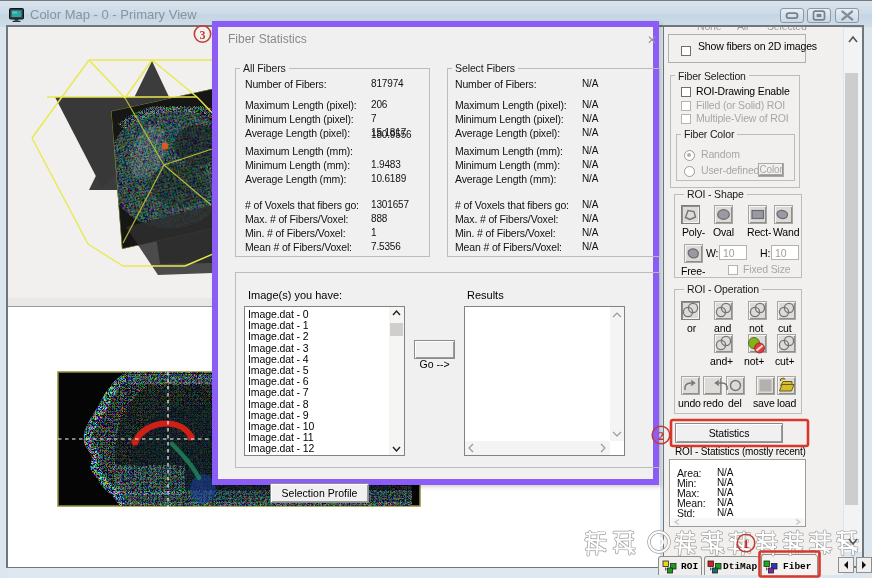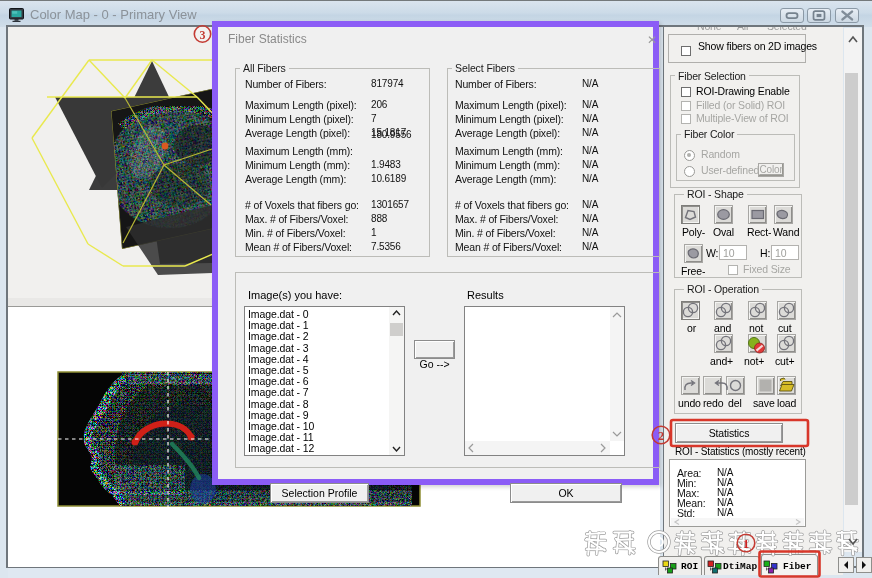--- a/index.html
+++ b/index.html
@@ -408,21 +408,20 @@
     <div class="abs sunkenbox" style="left:246px;top:279px;width:161px;height:150px"></div>
     <svg class="abs" style="left:246px;top:279px" width="161" height="150">
       <rect x="146" y="1" width="14" height="134" fill="#f4f4f4"></rect>
       <rect x="1" y="135" width="145" height="14" fill="#f4f4f4"></rect>
       <path d="M149 11 L153 7 L157 11" fill="none" stroke="#9a9a9a" stroke-width="1.2"></path>
       <path d="M149 126 L153 130 L157 126" fill="none" stroke="#9a9a9a" stroke-width="1.2"></path>
       <path d="M9 138 L5 142 L9 146" fill="none" stroke="#9a9a9a" stroke-width="1.2"></path>
       <path d="M137 138 L141 142 L137 146" fill="none" stroke="#9a9a9a" stroke-width="1.2"></path>
     </svg>
     <div class="abs btn" style="left:52px;top:456px;width:99px;height:20px;padding-top:3px">Selection Profile</div>
-    <div class="abs btn" style="left:292px;top:456px;width:112px;height:20px;padding-top:3px">OK</div>
   </div>
   <svg class="abs" style="left:844px;top:28px" width="18" height="524">
     <path d="M5 14 L9 9 L13 14" fill="none" stroke="#555" stroke-width="1.6"></path>
     <rect x="1" y="45" width="13" height="432" fill="#cdcdcd"></rect>
     <path d="M5 511 L9 516 L13 511" fill="none" stroke="#555" stroke-width="1.6"></path>
   </svg>
   <div class="abs" id="annotations">
     <svg class="abs" style="left:0;top:0" width="872" height="578" style2="pointer-events:none">
       <rect x="671" y="420" width="137" height="26" fill="none" stroke="#d8372a" stroke-width="2.6" rx="2"></rect>
       <rect x="759.5" y="551.5" width="60" height="25" fill="none" stroke="#d8372a" stroke-width="2.6" rx="2"></rect>

